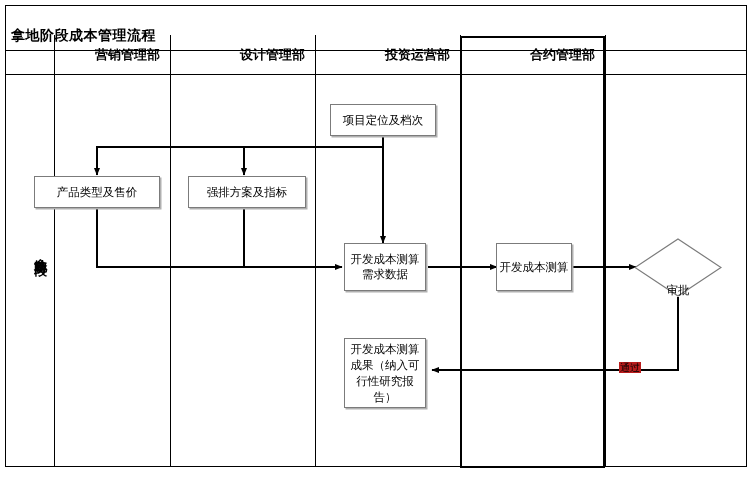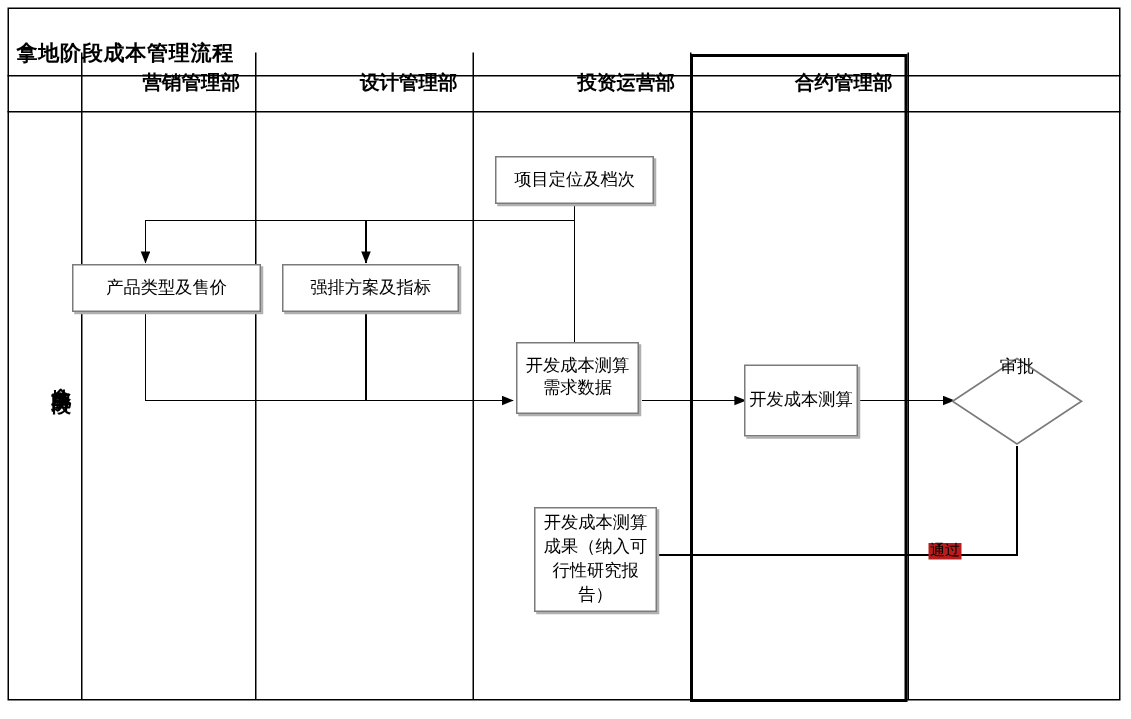--- a/index.html
+++ b/index.html
@@ -129,21 +129,21 @@
     line-height: 15px;
     color: #000;
     padding: 1px 2px;
   }
   .node span { display: block; }
 
   
   .diamond-wrap {
     position: absolute;
     display: flex;
-    align-items: flex-start;
+    align-items: flex-end;
     justify-content: center;
   }
   .diamond-wrap svg { position: absolute; left: 0; top: 0; }
   .diamond-label {
     position: relative;
     font-size: 11.5px;
     line-height: 14px;
     text-align: center;
     z-index: 2;
   }
@@ -222,40 +222,40 @@
       <path d="M678,297 L678,370 L432,370" marker-end="url(#ah)"></path>
     </g>
   </svg>
 
   <div class="edge-label" style="left:619px; top:362px;">通过</div>
 
   <div class="node" style="left:330px; top:104px; width:106px; height:32px;">
     <span>项目定位及档次</span>
   </div>
 
-  <div class="node" style="left:34px; top:176px; width:126px; height:32px;margin-left:14px;">
+  <div class="node" style="left:34px; top:176px; width:126px; height:32px;">
     <span>产品类型及售价</span>
   </div>
 
   <div class="node" style="left:188px; top:176px; width:118px; height:32px;">
     <span>强排方案及指标</span>
   </div>
 
-  <div class="node" style="left:344px; top:228px; width:82px; height:48px;">
+  <div class="node" style="left:344px; top:243px; width:82px; height:48px;">
     <span>开发成本测算需求数据</span>
   </div>
 
   <div class="node" style="left:496px; top:243px; width:76px; height:48px;">
     <span>开发成本测算</span>
   </div>
 
   <div class="diamond-wrap" style="left:634px; top:238px; width:88px; height:59px;">
     <svg width="88" height="59" viewBox="0 0 88 59" xmlns="http://www.w3.org/2000/svg">
       <polygon points="44,1 87,29.5 44,58 1,29.5" fill="#ffffff" stroke="#7b7b7b" stroke-width="1.2"></polygon>
     </svg>
     <div class="diamond-label">审批</div>
   </div>
 
-  <div class="node" style="left:356px; top:338px; width:82px; height:70px; line-height:16px;justify-content:center;">
+  <div class="node" style="left:344px; top:338px; width:82px; height:70px; line-height:16px;justify-content:center;">
     <span>开发成本测算成果（纳入可行性研究报告）</span>
   </div>
 
 </div>
 
 </body></html>

